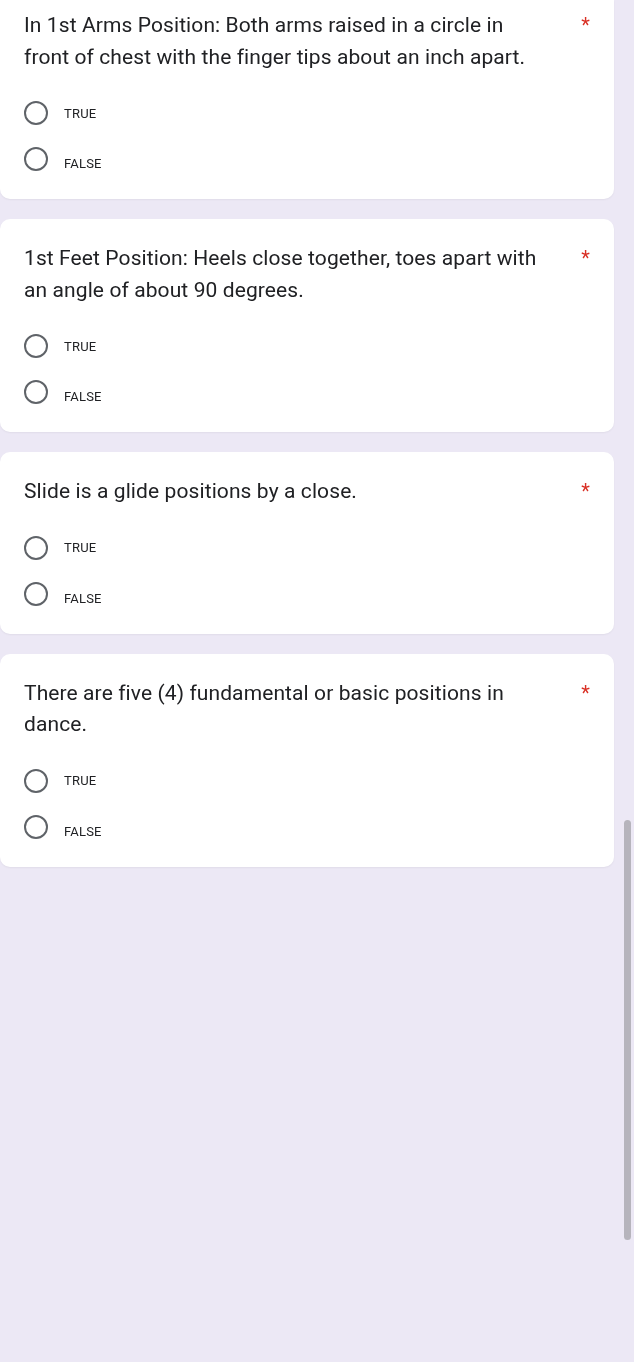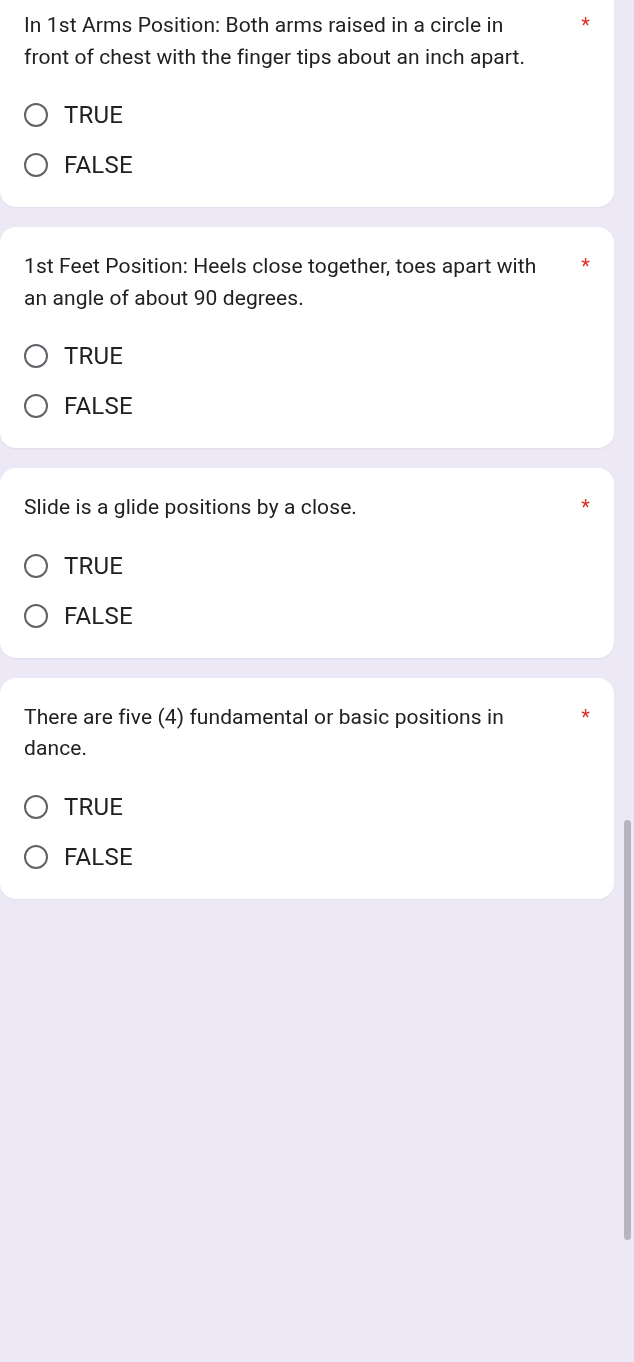--- a/index.html
+++ b/index.html
@@ -12,21 +12,21 @@
     overflow: hidden;
   }
   .viewport {
     width: 634px;
     height: 1362px;
     padding: 0 20px 0 0;
     overflow: hidden;
   }
   .card {
     background: #ffffff;
-    border-radius: 16px;
+    border-radius: 10px;
     margin-bottom: 20px;
     padding: 24px 24px 28px 24px;
     box-shadow: 0 1px 2px rgba(0,0,0,0.05);
   }
   .card.first {
     border-top-left-radius: 0;
     border-top-right-radius: 0;
     margin-top: 0;
     padding-top: 10px;
   }
@@ -48,31 +48,31 @@
     font-size: 20px;
     margin-left: 10px;
     line-height: 1.5;
   }
   .option {
     display: flex;
     align-items: center;
     margin-bottom: 22px;
     cursor: pointer;
   }
-  .option:last-child { margin-bottom: 0; }
+  .option:last-child { margin-bottom: 0; align-items: flex-end; }
   .radio-circle {
     width: 24px;
     height: 24px;
     border: 2.5px solid #5f6368;
     border-radius: 50%;
     margin-right: 16px;
     flex-shrink: 0;
   }
   .option-label {
-    font-size: 24px;
+    font-size: 13px;
     color: #202124;
     letter-spacing: 0.2px;
   }
   .scrollbar {
     position: absolute;
     right: 3px;
     top: 820px;
     width: 7px;
     height: 420px;
     background: #b6b4bc;

